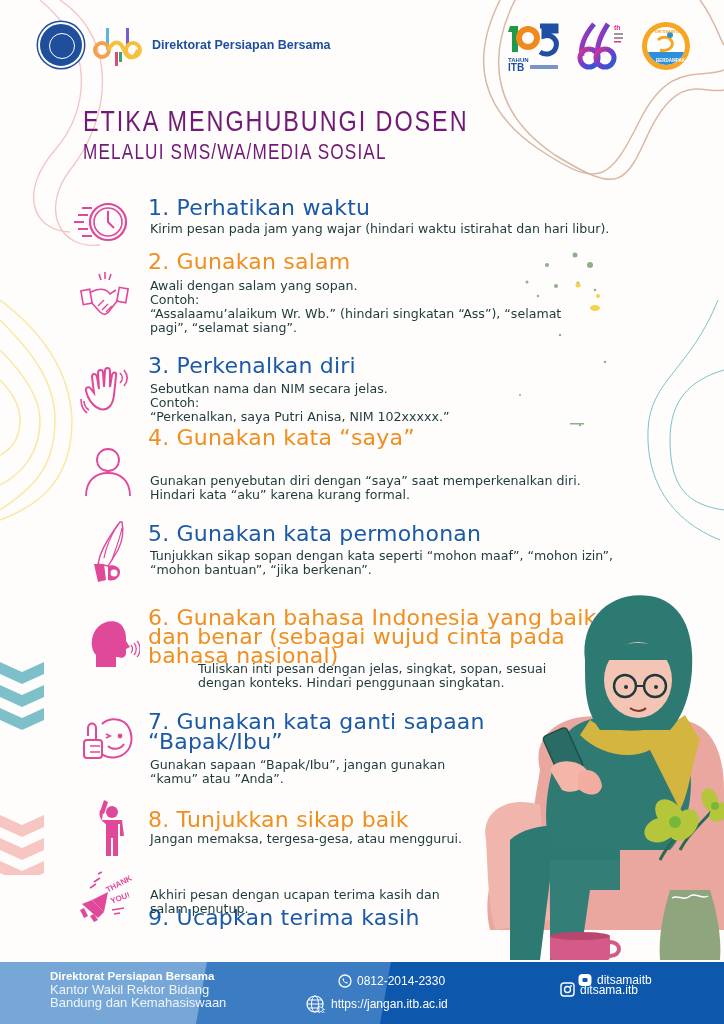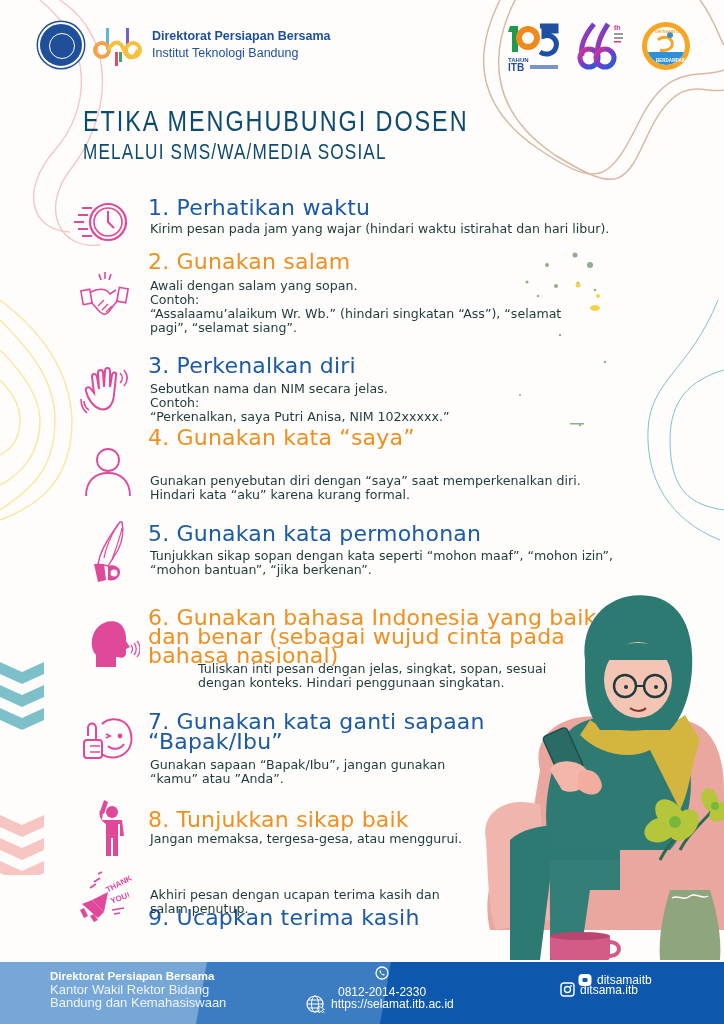--- a/index.html
+++ b/index.html
@@ -18,21 +18,21 @@
   .org-text { margin-left: 8px; line-height: 17px; }
   .org-name { color: #1d4f9e; font-weight: bold; font-size: 12.5px; font-family: "Liberation Sans", sans-serif; }
   .org-sub { color: #1d4f9e; font-size: 12.5px; font-family: "Liberation Sans", sans-serif; }
 
   .partner-logos { position: absolute; left: 506px; top: 20px; display: flex; align-items: center; gap: 16px; }
   .logo-105 { width: 54px; height: 52px; position: relative; }
   .logo-66 { width: 50px; height: 52px; position: relative; }
   .logo-dikti { width: 48px; height: 48px; border-radius: 50%; background: #f6a623; position: relative; }
 
   
-  .title { position: absolute; left: 83px; top: 104px; color: #0c4a6e; font-family: "Liberation Sans", sans-serif; }
+  .title { position: absolute; left: 83px; top: 104px; color: #701a75; font-family: "Liberation Sans", sans-serif; }
   .title-main { font-size: 30px; letter-spacing: 2.5px; transform: scaleX(0.78); transform-origin: left; white-space: nowrap; line-height: 34px; }
   .title-sub { font-size: 22px; letter-spacing: 1.5px; transform: scaleX(0.78); transform-origin: left; white-space: nowrap; line-height: 28px; }
 
   
   .item { position: absolute; left: 0; width: 724px; }
   .icon { position: absolute; width: 52px; height: 52px; }
   .item-title { position: absolute; left: 148px; font-size: 22px; line-height: 19px; font-family: "DejaVu Sans", sans-serif; white-space: nowrap; letter-spacing: 0.2px; }
   .item-title.blue { color: #1a5aa6; }
   .item-title.orange { color: #ef8f20; }
   .item-body { position: absolute; left: 150px; font-size: 12.6px; line-height: 14px; color: #1e3a3a; font-family: "DejaVu Sans", sans-serif; white-space: pre-line; }
@@ -106,21 +106,20 @@
         <rect x="34" y="6" width="3" height="18" fill="#7b5bd1"></rect>
         <circle cx="10" cy="28" r="7" fill="none" stroke="#f4a14a" stroke-width="4"></circle>
         <path d="M16,28 C22,18 28,18 32,28 C36,38 42,38 46,28" fill="none" stroke="#f6c03c" stroke-width="4"></path>
         <circle cx="41" cy="28" r="7" fill="none" stroke="#f6c03c" stroke-width="4"></circle>
         <rect x="23" y="30" width="3" height="14" fill="#e0487a"></rect>
         <rect x="27" y="30" width="3" height="10" fill="#3aa76d"></rect>
       </svg>
     </div>
     <div class="org-text">
       <div class="org-name">Direktorat Persiapan Bersama</div>
-      <div class="org-sub">Institut Teknologi Bandung</div>
     </div>
   </div>
 
   <div class="partner-logos">
     <div class="logo-105">
       <svg width="54" height="52" viewBox="0 0 54 52">
         <path d="M4,6 L12,6 L12,32 L6,32 L6,12 L2,12 Z" fill="#1d9a4a"></path>
         <circle cx="22" cy="18" r="9" fill="none" stroke="#f08a1c" stroke-width="6"></circle>
         <path d="M34,6 L50,6 L50,11 L38,11 L38,16 C46,14 52,20 50,27 C48,34 40,36 34,32" fill="none" stroke="#1f4fa3" stroke-width="5"></path>
         <text x="2" y="42" font-size="6" font-weight="bold" fill="#1f4fa3" font-family="Liberation Sans, sans-serif">TAHUN</text>
@@ -358,35 +357,35 @@
   <div class="footer">
     <div class="footer-bg1"></div>
     <div class="footer-bg2"></div>
     <div class="footer-bg3"></div>
     <div class="footer-left">
       <div class="f-org">Direktorat Persiapan Bersama</div>
       <div class="f-line">Kantor Wakil Rektor Bidang</div>
       <div class="f-line">Bandung dan Kemahasiswaan</div>
     </div>
 
-    <div class="contact" style="left:338px;top:4px;flex-direction:column;">
+    <div class="contact" style="left:338px;top:12px;">
       <svg width="14" height="14" viewBox="0 0 14 14">
         <circle cx="7" cy="7" r="6" fill="none" stroke="#fff" stroke-width="1.3"></circle>
         <path d="M4.5,4.5 C4.5,7 7,9.5 9.5,9.5 L9.5,8.3 L8.2,7.8 L7.6,8.3 C6.8,7.9 6.1,7.2 5.7,6.4 L6.2,5.8 L5.7,4.5 Z" fill="#fff"></path>
       </svg>
       <span>0812-2014-2330</span>
     </div>
     <div class="contact" style="left:306px;top:33px;">
       <svg width="20" height="18" viewBox="0 0 20 18">
         <circle cx="9" cy="9" r="8" fill="none" stroke="#fff" stroke-width="1.2"></circle>
         <ellipse cx="9" cy="9" rx="3.5" ry="8" fill="none" stroke="#fff" stroke-width="1"></ellipse>
         <path d="M1,9 L17,9 M2.5,5 L15.5,5 M2.5,13 L15.5,13" stroke="#fff" stroke-width="1"></path>
         <path d="M13,11 L13,18 L15,16 L17,18.5 L18,17.5 L16,15 L18.5,14.5 Z" fill="#3b7cc3" stroke="#fff" stroke-width="0.8"></path>
       </svg>
-      <span>https://selamat.itb.ac.id</span>
+      <span>https://jangan.itb.ac.id</span>
     </div>
     <div class="contact" style="left:578px;top:11px;">
       <svg width="14" height="14" viewBox="0 0 14 14">
         <rect x="0.5" y="1" width="13" height="12" rx="4" fill="#fff"></rect>
         <rect x="4.5" y="5" width="5" height="4" rx="1" fill="#0d58ad"></rect>
       </svg>
       <span>ditsamaitb</span>
     </div>
     <div class="contact" style="left:560px;top:20px;">
       <svg width="15" height="15" viewBox="0 0 15 15">

